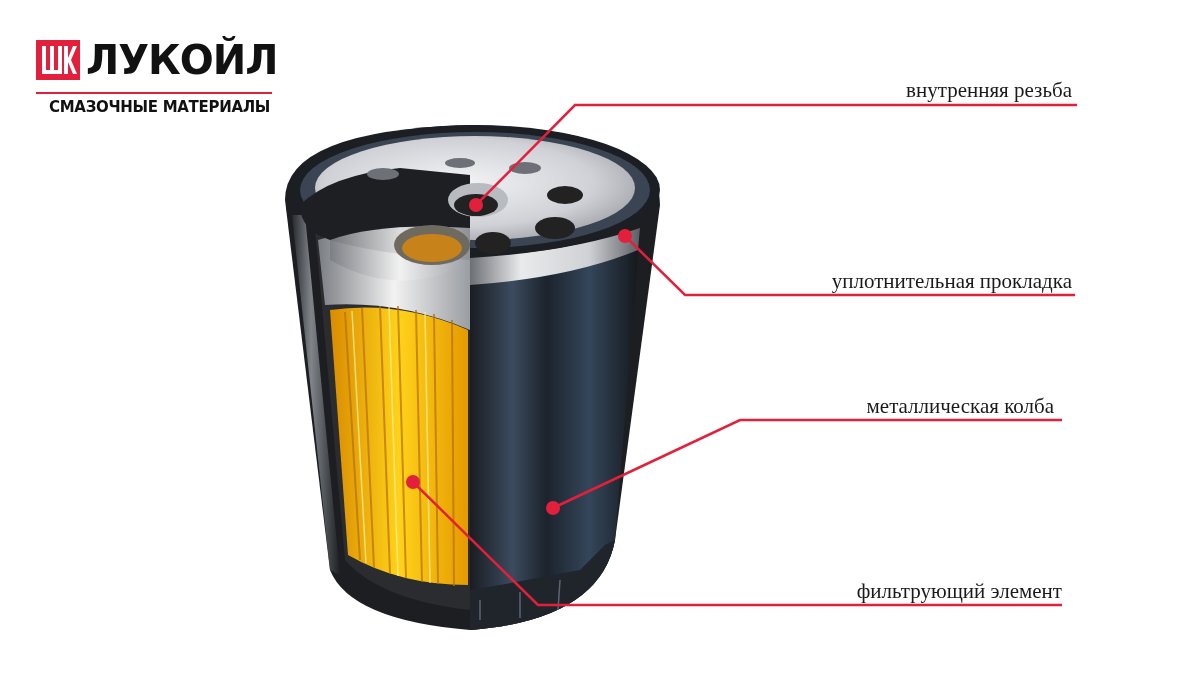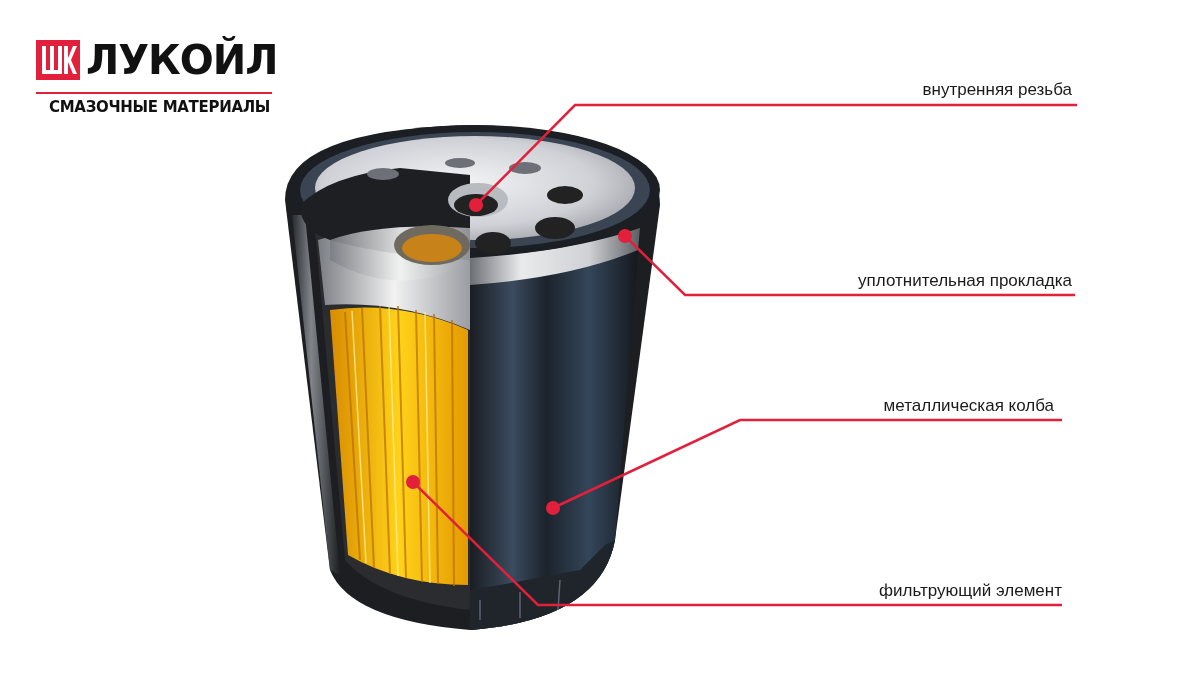--- a/index.html
+++ b/index.html
@@ -2,21 +2,21 @@
 <html><head>
 <meta charset="utf-8">
 <style>
   html,body{margin:0;padding:0;}
   body{width:1200px;height:675px;background:#ffffff;position:relative;overflow:hidden;font-family:"Liberation Sans",sans-serif;}
   .logo{position:absolute;left:36px;top:40px;width:240px;height:80px;}
   .logo-mark{position:absolute;left:0;top:0;width:44px;height:40px;}
   .brand-name{position:absolute;left:50px;top:-4px;font-family:"DejaVu Sans",sans-serif;font-weight:bold;font-size:40px;letter-spacing:-1px;color:#111;line-height:48px;}
   .logo-rule{position:absolute;left:0;top:52px;width:236px;height:2px;background:#e3203b;}
   .tagline{position:absolute;left:13px;top:58px;font-family:"DejaVu Sans",sans-serif;font-weight:bold;font-size:15px;color:#111;letter-spacing:-0.3px;line-height:18px;}
-  .label{position:absolute;font-family:Liberation Sans, sans-serif;font-size:17px;color:#1a1a1a;text-align:right;white-space:nowrap;line-height:22px;}
+  .label{position:absolute;font-family:Liberation Serif, serif;font-size:21px;color:#1a1a1a;text-align:right;white-space:nowrap;line-height:22px;}
   svg.art{position:absolute;left:0;top:0;}
 </style>
 </head>
 <body>
 
 <svg class="art" width="1200" height="675" viewBox="0 0 1200 675">
   <defs>
     <linearGradient id="canGrad" x1="0" x2="1" y1="0" y2="0">
       <stop offset="0" stop-color="#1a1d22"></stop>
       <stop offset="0.25" stop-color="#3b4b5e"></stop>

